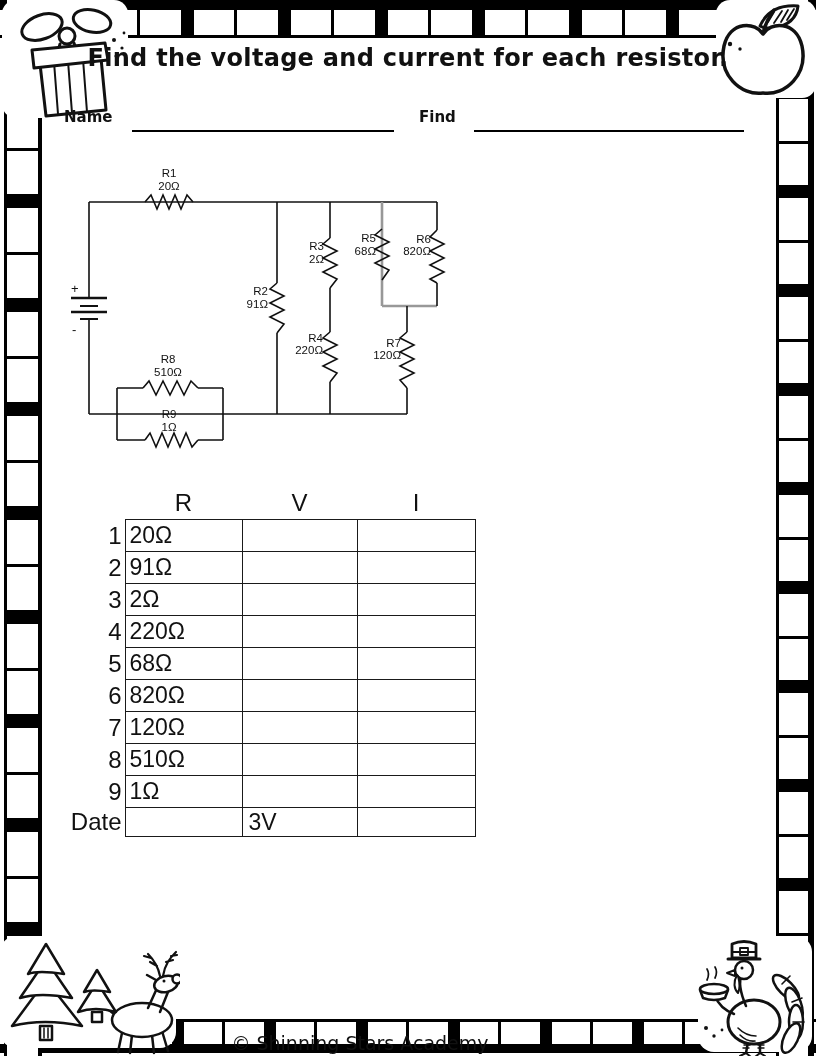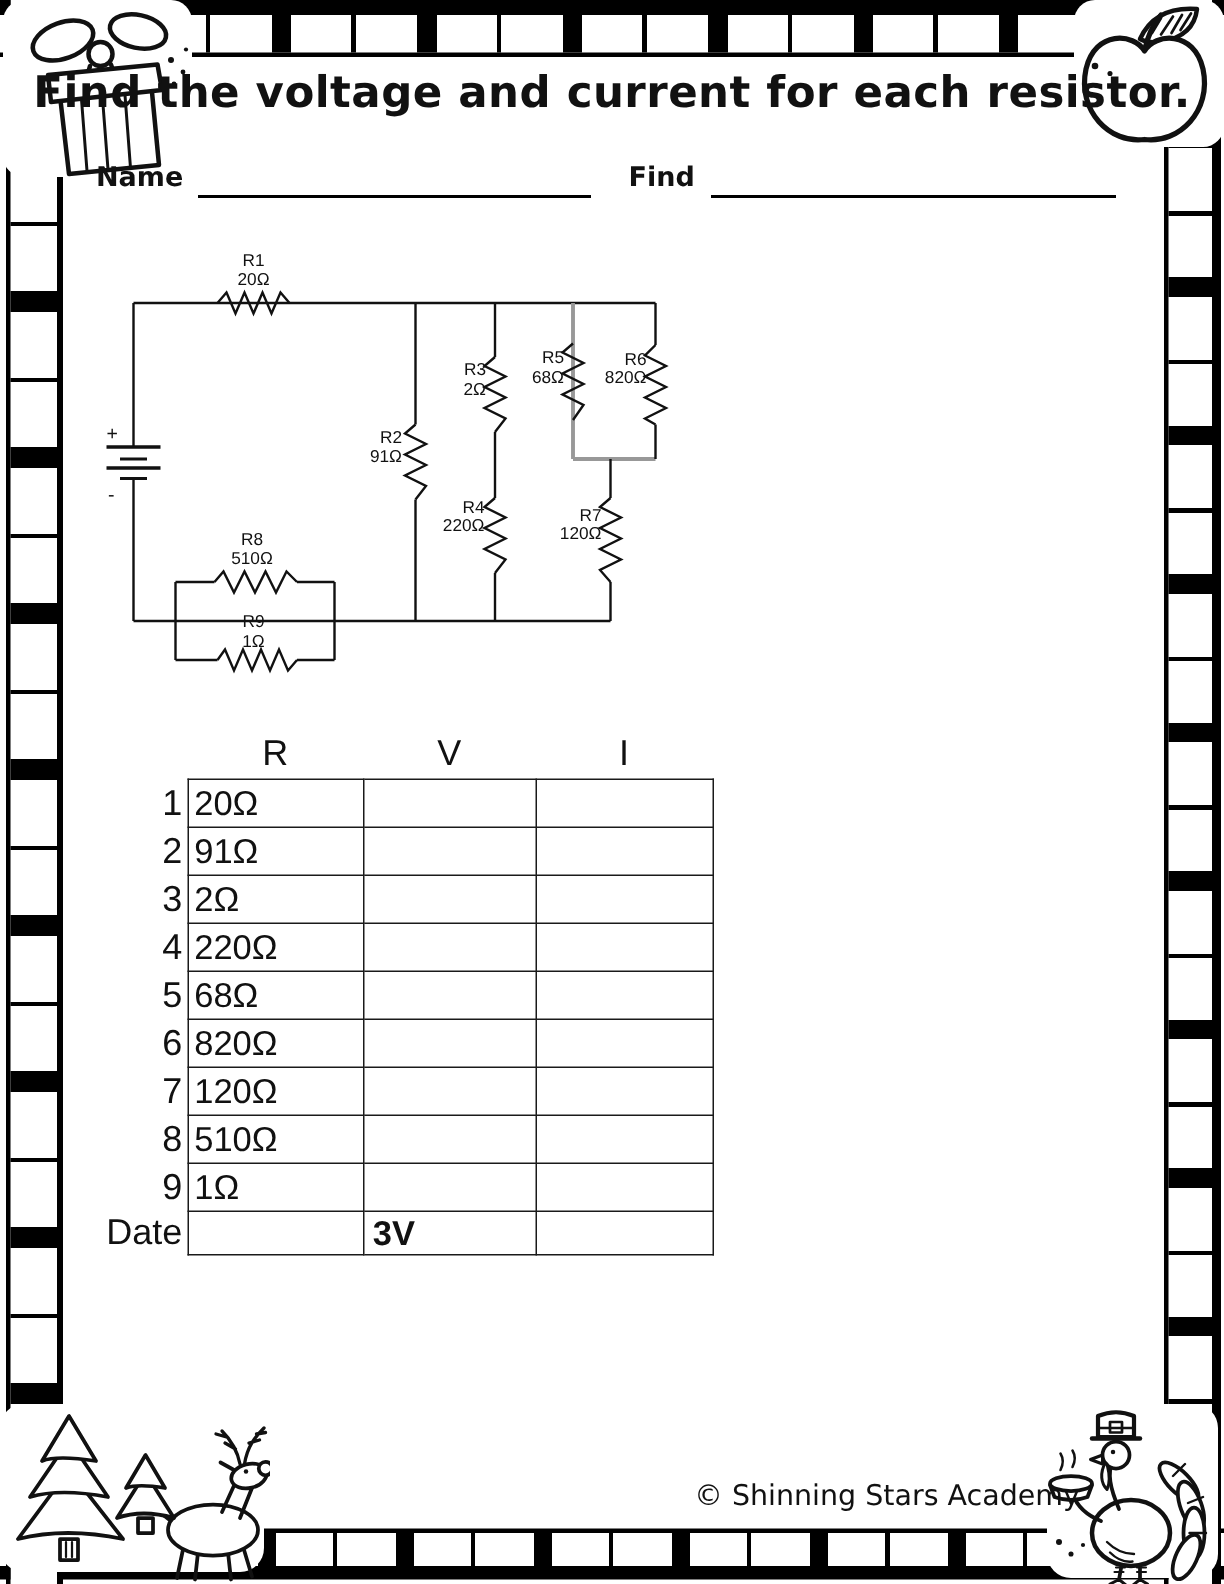--- a/index.html
+++ b/index.html
@@ -26,45 +26,45 @@
   }
   .strip-right{
     left:776px;top:0;width:38px;height:1056px;
     border-left:3px solid #000;border-right:6px solid #000;
     background:repeating-linear-gradient(180deg,#fff 0 42px,#000 42px 45px,#fff 45px 86px,#000 86px 99px);
   }
   .corner{position:absolute;z-index:5;}
   
   .title{
     position:absolute;top:44px;left:0;width:816px;text-align:center;z-index:6;
-    font-family:"DejaVu Sans",sans-serif;font-weight:bold;font-size:29px;letter-spacing:0.3px;
+    font-family:"DejaVu Sans",sans-serif;font-weight:bold;font-size:24px;letter-spacing:0.3px;
   }
   .hd-label{
     position:absolute;z-index:6;font-family:"DejaVu Sans",sans-serif;
-    font-weight:bold;font-size:18px;
+    font-weight:bold;font-size:15px;
   }
   .write-line{position:absolute;border-bottom:2px solid #000;z-index:6;}
   
   .circuit{position:absolute;left:60px;top:140px;z-index:6;}
   .circuit text{font-family:"Liberation Sans",sans-serif;font-size:11.5px;fill:#111;}
   .circuit .batt-sign{font-size:13px;}
   
   .rvi-wrap{position:absolute;left:68px;top:486px;z-index:6;}
   table.rvi{border-collapse:collapse;table-layout:fixed;width:407px;}
   table.rvi td{padding:0;vertical-align:middle;font-size:23px;line-height:1;}
   table.rvi .hdr-row td{border:none;text-align:center;font-size:24px;height:33px;}
   table.rvi .lbl{border:none;text-align:right;padding-right:3px;font-size:24px;}
   table.rvi .cell{border:1.5px solid #1a1a1a;}
   table.rvi .rcell{text-align:left;padding-left:4px;}
-  table.rvi .vcell{text-align:left;padding-left:6px;font-weight:bold;}
+  table.rvi .vcell{text-align:left;padding-left:6px;}
   table.rvi tr.data-row{height:32px;}
   table.rvi tr.total-row{height:29px;}
   
   .footer{
-    position:absolute;top:986px;left:0;width:720px;text-align:right;z-index:6;
+    position:absolute;top:1032px;left:0;width:720px;text-align:center;z-index:6;
     font-family:"DejaVu Sans",sans-serif;font-size:19px;
   }
 </style>
 </head>
 <body>
 
 <div class="page">
 
   <div class="strip strip-top"></div>
   <div class="strip strip-bottom"></div>

